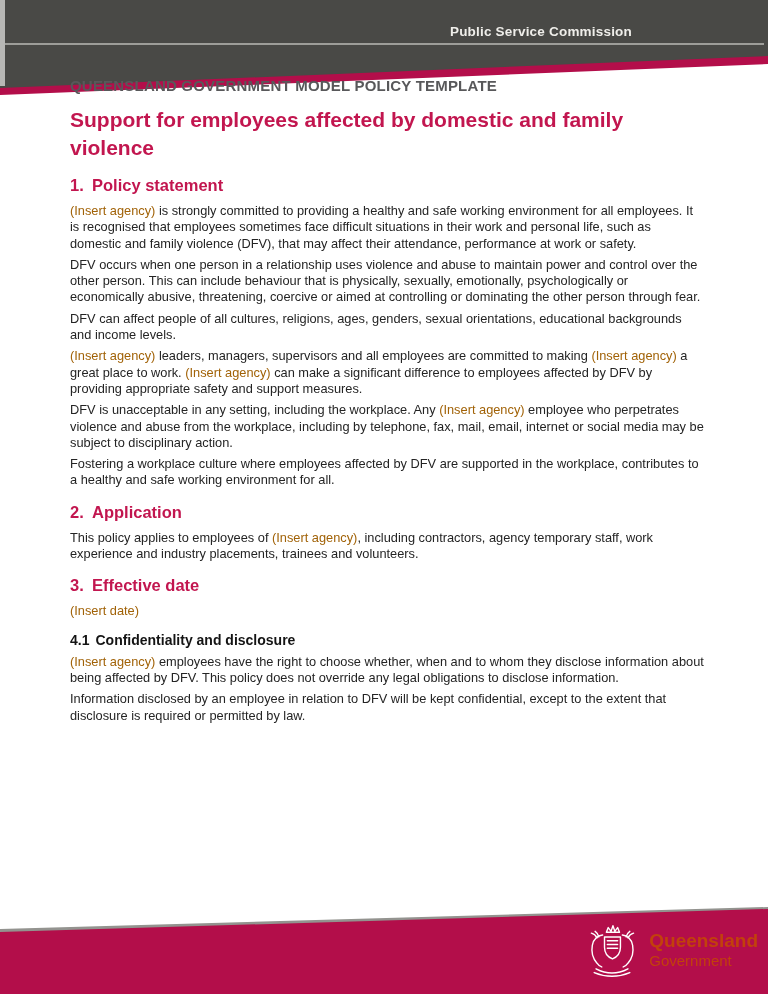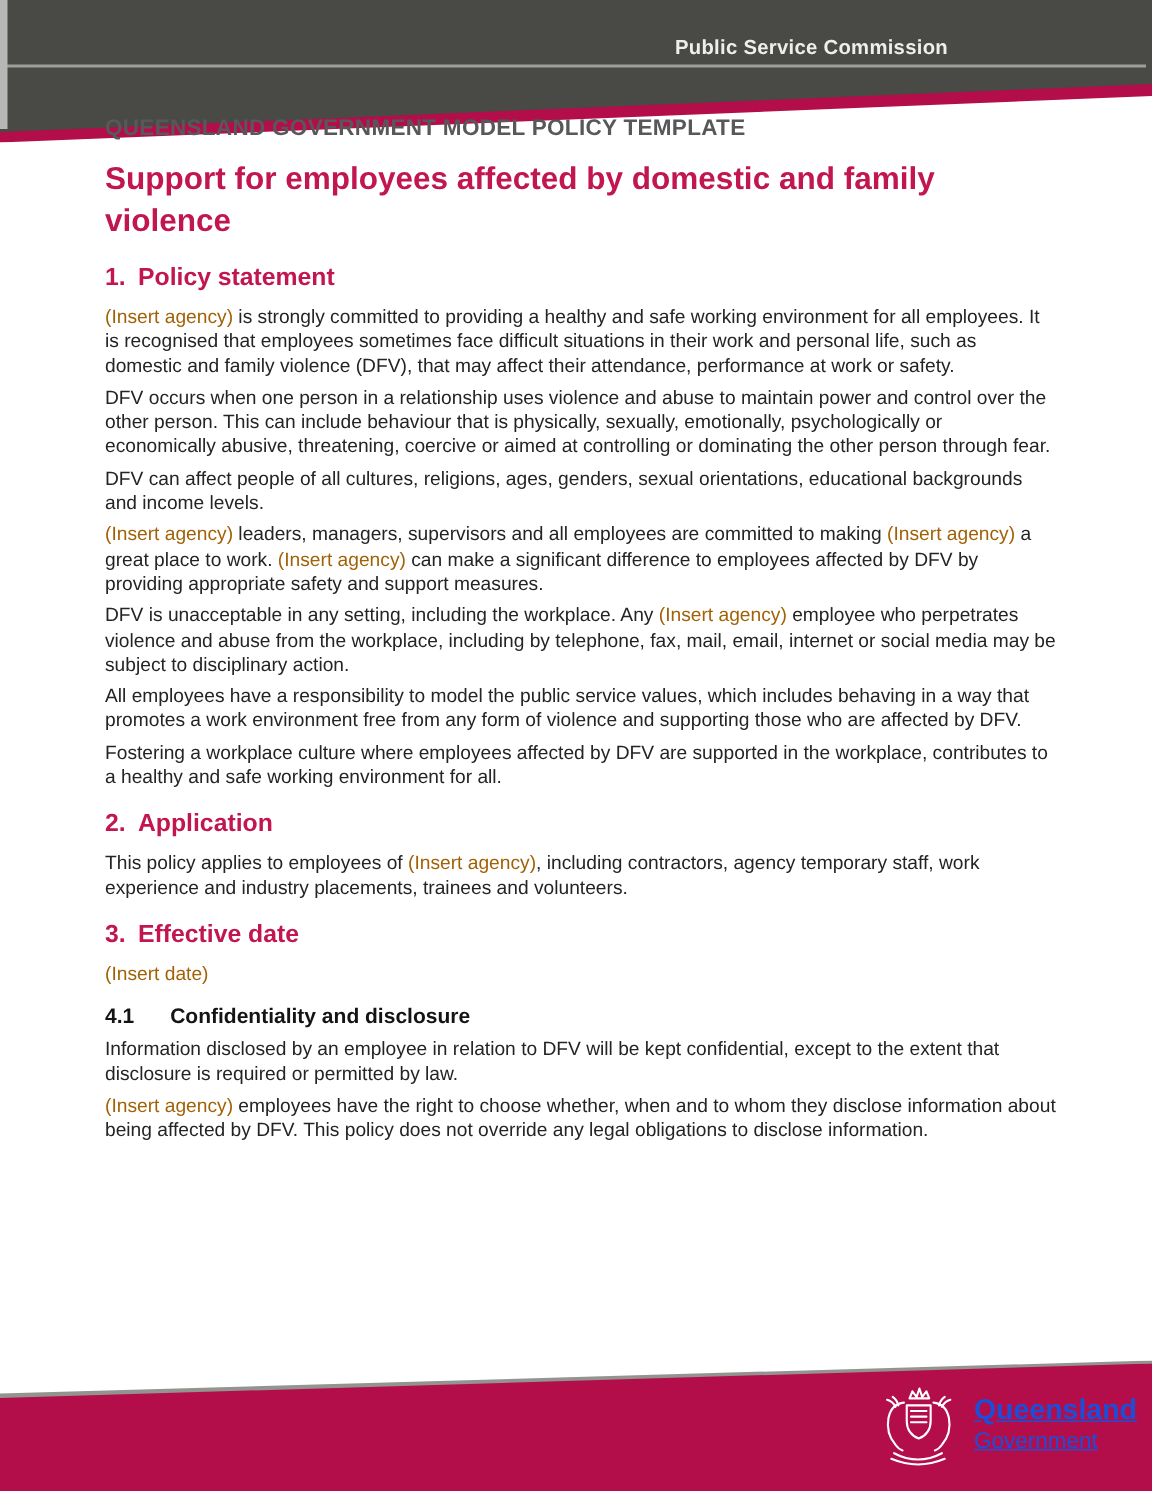--- a/index.html
+++ b/index.html
@@ -48,42 +48,42 @@
     margin:0 0 6px 0;
   }
   .section { margin:0; }
   .h2 {
     margin:14px 0 8px 0; font-size:16.5px; font-weight:700; color:#c2164f;
   }
   .h2-num { display:inline-block; min-width:22px; }
   .h3 {
     margin:12px 0 6px 0; font-size:14px; font-weight:700; color:#141414;
   }
-  .h3-num { display:inline-block; margin-right:24px; }
+  .h3-num { display:inline-block; margin-right:6px; }
   .para {
     margin:0 0 5px 0; font-size:12.8px; line-height:16.3px; color:#242424;
   }
   .insert { color:#a16207; }
 
   
   .footer { position:absolute; left:0; bottom:0; width:768px; height:94px; }
   .footer-rule {
     position:absolute; inset:0; background:#93938f;
     clip-path:polygon(0 29px, 768px 7px, 768px 10px, 0 33px);
   }
   .footer-band {
     position:absolute; inset:0; background:#b30e4a;
     clip-path:polygon(0 32px, 768px 9px, 768px 94px, 0 94px);
   }
   .logo {
     position:absolute; right:10px; bottom:12px;
     display:flex; align-items:center; gap:7px;
   }
   .crest { width:60px; height:62px; }
-  .logo-text { color:#1d4ed8; line-height:20px;text-decoration:underline; }
+  .logo-text { color:#c2410c; line-height:20px; }
   .logo-line1 { font-size:19px; font-weight:700; }
   .logo-line2 { font-size:15px; font-weight:400; }
 </style>
 </head>
 <body>
 
 <div class="page">
 
   <div class="header">
     <div class="header-dark"></div>
@@ -97,35 +97,34 @@
     <div class="doc-label">QUEENSLAND GOVERNMENT MODEL POLICY TEMPLATE</div>
     <h1 class="doc-title">Support for employees affected by domestic and family violence</h1>
     <div>
         <div class="section">
           <h2 class="h2"><span class="h2-num">1.</span><span>Policy statement</span></h2>
           <p class="para"><span class="insert">(Insert agency)</span><span> is strongly committed to providing a healthy and safe working environment for all employees. It is recognised that employees sometimes face difficult situations in their work and personal life, such as domestic and family violence (DFV), that may affect their attendance, performance at work or safety.</span></p>
           <p class="para"><span>DFV occurs when one person in a relationship uses violence and abuse to maintain power and control over the other person. This can include behaviour that is physically, sexually, emotionally, psychologically or economically abusive, threatening, coercive or aimed at controlling or dominating the other person through fear.</span></p>
           <p class="para"><span>DFV can affect people of all cultures, religions, ages, genders, sexual orientations, educational backgrounds and income levels.</span></p>
           <p class="para"><span class="insert">(Insert agency)</span><span> leaders, managers, supervisors and all employees are committed to making </span><span class="insert">(Insert agency)</span><span> a great place to work. </span><span class="insert">(Insert agency)</span><span> can make a significant difference to employees affected by DFV by providing appropriate safety and support measures.</span></p>
           <p class="para"><span>DFV is unacceptable in any setting, including the workplace. Any </span><span class="insert">(Insert agency)</span><span> employee who perpetrates violence and abuse from the workplace, including by telephone, fax, mail, email, internet or social media may be subject to disciplinary action.</span></p>
-          <p class="para"><span>All employees have a responsibility to model the public service values, which includes behaving in a way that promotes a work environment free from any form of violence and supporting those who are affected by DFV.</span></p>
           <p class="para"><span>Fostering a workplace culture where employees affected by DFV are supported in the workplace, contributes to a healthy and safe working environment for all.</span></p>
         </div>
         <div class="section">
           <h2 class="h2"><span class="h2-num">2.</span><span>Application</span></h2>
           <p class="para"><span>This policy applies to employees of </span><span class="insert">(Insert agency)</span><span>, including contractors, agency temporary staff, work experience and industry placements, trainees and volunteers.</span></p>
         </div>
         <div class="section">
           <h2 class="h2"><span class="h2-num">3.</span><span>Effective date</span></h2>
           <p class="para"><span class="insert">(Insert date)</span></p>
         </div>
         <div class="section">
           <h3 class="h3"><span class="h3-num">4.1</span><span>Confidentiality and disclosure</span></h3>
+          <p class="para"><span class="insert">(Insert agency)</span><span> employees have the right to choose whether, when and to whom they disclose information about being affected by DFV. This policy does not override any legal obligations to disclose information.</span></p>
           <p class="para"><span>Information disclosed by an employee in relation to DFV will be kept confidential, except to the extent that disclosure is required or permitted by law.</span></p>
-          <p class="para"><span class="insert">(Insert agency)</span><span> employees have the right to choose whether, when and to whom they disclose information about being affected by DFV. This policy does not override any legal obligations to disclose information.</span></p>
         </div>
       </div>
   </div>
 
   <div class="footer">
     <div class="footer-rule"></div>
     <div class="footer-band"></div>
     <div class="logo">
       <svg class="crest" viewBox="0 0 64 66">
         <g fill="none" stroke="#ffffff" stroke-width="1.5" stroke-linecap="round" stroke-linejoin="round">

